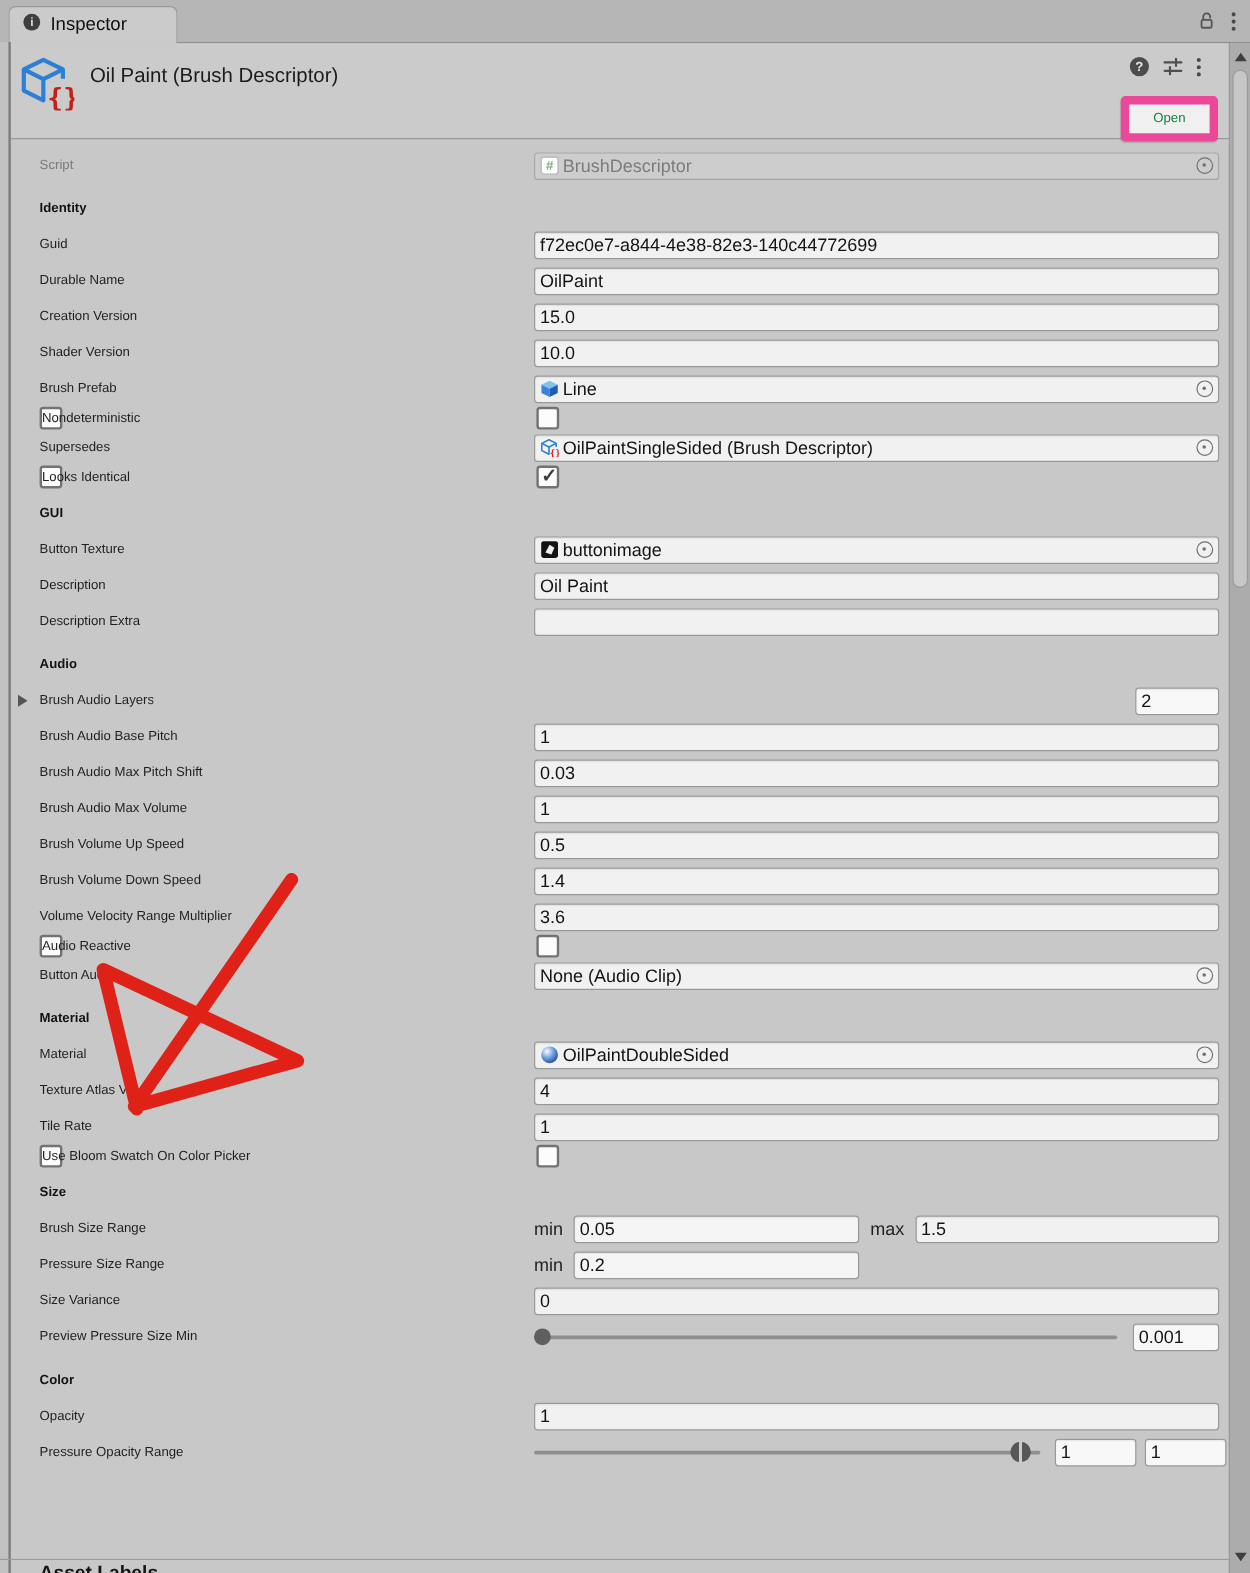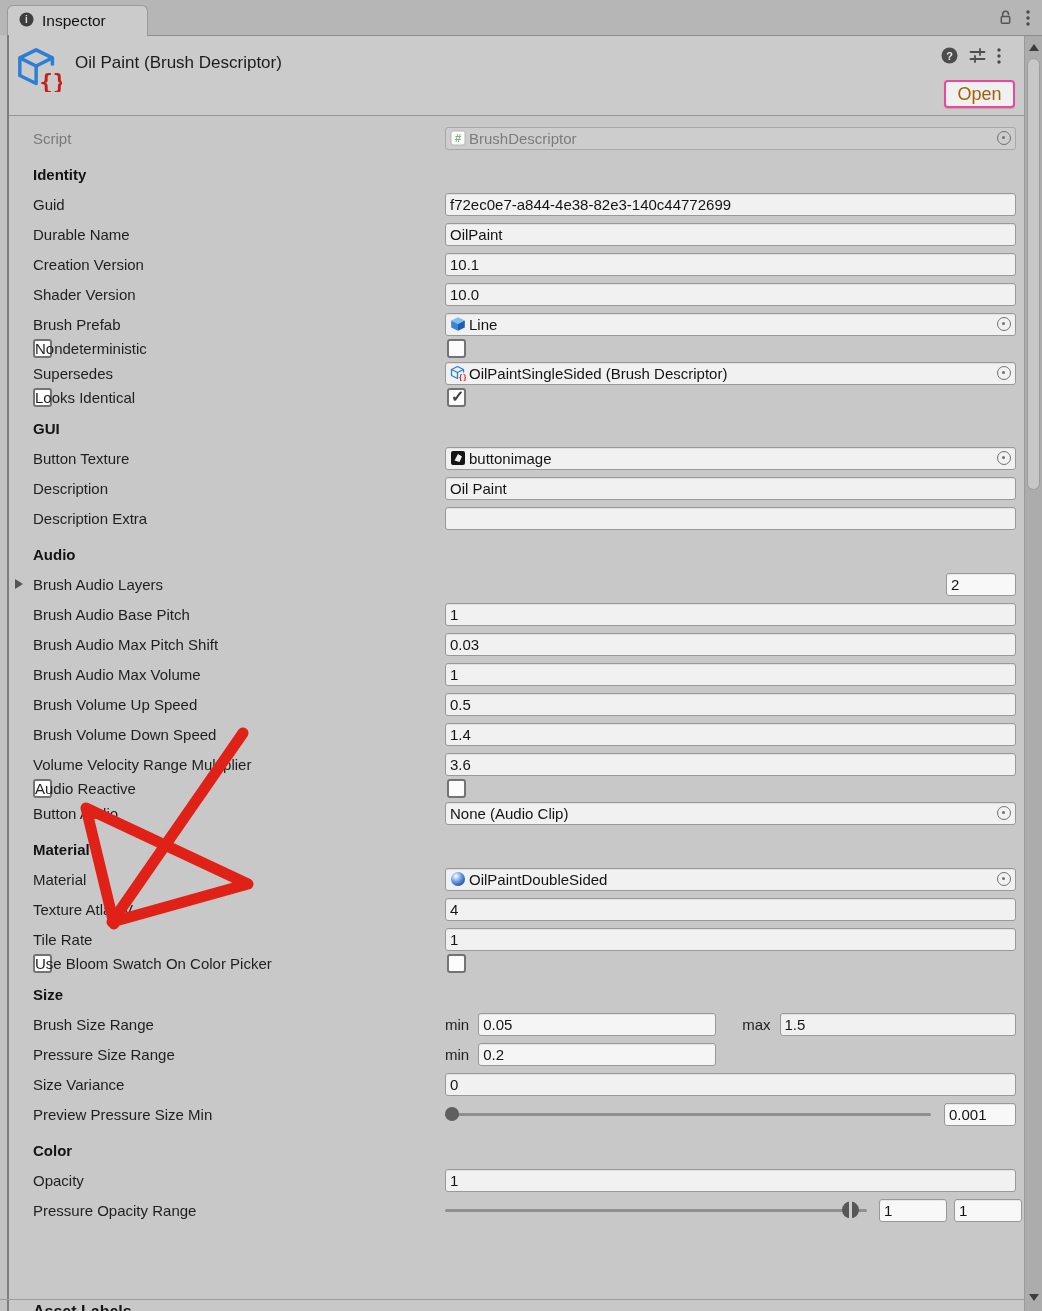--- a/index.html
+++ b/index.html
@@ -9,53 +9,53 @@
   .tabstrip{position:absolute;left:0;top:0;right:0;height:35px;background:#b6b6b6;border-bottom:1px solid #8d8d8d}
   .tab{position:absolute;left:7px;top:5px;width:141px;height:31px;background:#cbcbcb;border-radius:6px 6px 0 0;
        display:flex;align-items:center;gap:8px;padding-left:11px;box-sizing:border-box;border:1px solid #9a9a9a;border-bottom:none}
   .tab-label{font-size:15.5px;color:#111}
   .strip-icons{position:absolute;right:12px;top:9px;display:flex;gap:13px;align-items:center}
   
   .header{position:absolute;left:0;top:36px;right:17px;height:79px;background:#cbcbcb;border-bottom:1px solid #979797}
   .so-big-icon{position:absolute;left:16px;top:10px}
   .page-title{position:absolute;left:75px;top:17px;font-size:17px;color:#1c1c1c}
   .hdr-icons{position:absolute;right:24px;top:11px;display:flex;gap:11px;align-items:center}
-  .open-btn{position:absolute;right:10px;top:44px;width:67px;height:24px;background:#f0f0f0;border:2px solid #ec4899;
-            border-radius:4px;font-size:18px;color:#a16207;display:flex;align-items:center;justify-content:center;
+  .open-btn{position:absolute;right:10px;top:44px;width:67px;height:24px;background:#f0f0f0;border:7px solid #ec4899;
+            border-radius:4px;font-size:11px;color:#15803d;display:flex;align-items:center;justify-content:center;
             box-shadow:0 1px 1px rgba(0,0,0,.15)}
   
   .gutter{position:absolute;left:0;top:35px;bottom:0;width:7px;background:#c2c2c2;border-right:2px solid #7d7d7d}
   
   .scrollbar{position:absolute;right:0;top:36px;bottom:0;width:17px;background:#acacac;border-left:1px solid #9a9a9a}
   .sb-up,.sb-down{position:absolute;left:4px;width:0;height:0;border-left:5px solid transparent;border-right:5px solid transparent}
   .sb-up{top:8px;border-bottom:7px solid #3e3e3e}
   .sb-down{bottom:10px;border-top:7px solid #3e3e3e}
   .sb-thumb{position:absolute;left:2px;right:2px;top:22px;height:430px;background:#c7c7c7;border-radius:7px;border:1px solid #9b9b9b}
   
   .content{position:absolute;left:9px;top:116px;right:17px;bottom:0;padding:7px 0 0 24px;box-sizing:border-box}
   .row{display:flex;align-items:center;height:30px;padding-right:9px}
   .row.section{margin-top:6px}
-  .lbl{width:412px;flex:none;font-size:15px;color:#1f1f1f;white-space:nowrap;overflow:hidden}
+  .lbl{width:412px;flex:none;font-size:11px;color:#1f1f1f;white-space:nowrap;overflow:hidden}
   .section .lbl{font-weight:bold;color:#131313;width:auto}
   .row.foldout_num .lbl{font-weight:normal;width:auto}
   .field{flex:1;height:21px;background:#f1f1f1;border:1px solid #999;border-radius:3px;display:flex;align-items:center;
          padding:0 4px;box-shadow:inset 0 1px 1px rgba(0,0,0,.07);min-width:0;box-sizing:content-box}
   .ftext{font-size:15px;color:#141414;white-space:nowrap;overflow:hidden}
   .field.disabled{background:#cdcdcd;border-color:#a8a8a8;box-shadow:none}
   .field.disabled .ftext{color:#7c7c7c}
   .picker{width:12px;height:12px;border:1.5px solid #717171;border-radius:50%;position:relative;flex:none;margin-left:auto}
   .picker::after{content:"";position:absolute;left:3.5px;top:3.5px;width:3.5px;height:3.5px;background:#717171;border-radius:50%}
   .ficon{width:16px;height:16px;flex:none;margin-right:3px;display:flex}
   .checkbox{width:19px;height:19px;background:#fcfcfc;border:2px solid #737373;border-radius:3px;position:relative;flex:none;box-sizing:border-box}
   .checkbox .check{position:absolute;left:2px;top:-3px;font-size:16px;font-weight:bold;color:#3d3d3d}
   .fold{width:0;height:0;border-left:8px solid #565656;border-top:5px solid transparent;border-bottom:5px solid transparent;
         margin-left:-18px;margin-right:10px;flex:none}
   .smallfield{flex:none;width:60px;margin-left:auto;background:#f8f8f8}
   .mm-label{font-size:15px;color:#1f1f1f;flex:none;margin-right:9px}
-  .mm-label.max{margin-left:26px}
+  .mm-label.max{margin-left:9px}
   .field.mm{flex:none;width:228px;background:#f5f5f5}
   .slider{flex:1;position:relative;display:flex;align-items:center;margin-right:13px;height:100%}
   .track{height:3px;background:#8f8f8f;border-radius:2px;flex:1}
   .knob{width:14px;height:14px;border-radius:50%;background:#5f5f5f;position:absolute;left:0;top:50%;transform:translateY(-50%)}
   .field.f70{flex:none;width:62px;background:#f8f8f8}
   .slider2{flex:none;width:422px;position:relative;display:flex;align-items:center;margin-right:5px;height:100%}
   .dualknob{position:absolute;right:8px;top:50%;transform:translateY(-50%);width:17px;height:17px;border-radius:50%;
             background:linear-gradient(90deg,#575757 44%,#cdcdcd 44%,#cdcdcd 56%,#575757 56%)}
   .field.f66{flex:none;width:58px;margin-left:7px;background:#f8f8f8}
   
@@ -167,21 +167,21 @@
     </div>
     <div class="row text">
       <span class="lbl">Durable Name</span>
       <div class="field">
         <span class="ftext">OilPaint</span>
       </div>
     </div>
     <div class="row text">
       <span class="lbl">Creation Version</span>
       <div class="field">
-        <span class="ftext">10.1</span>
+        <span class="ftext">15.0</span>
       </div>
     </div>
     <div class="row text">
       <span class="lbl">Shader Version</span>
       <div class="field">
         <span class="ftext">10.0</span>
       </div>
     </div>
     <div class="row object">
       <span class="lbl">Brush Prefab</span>

